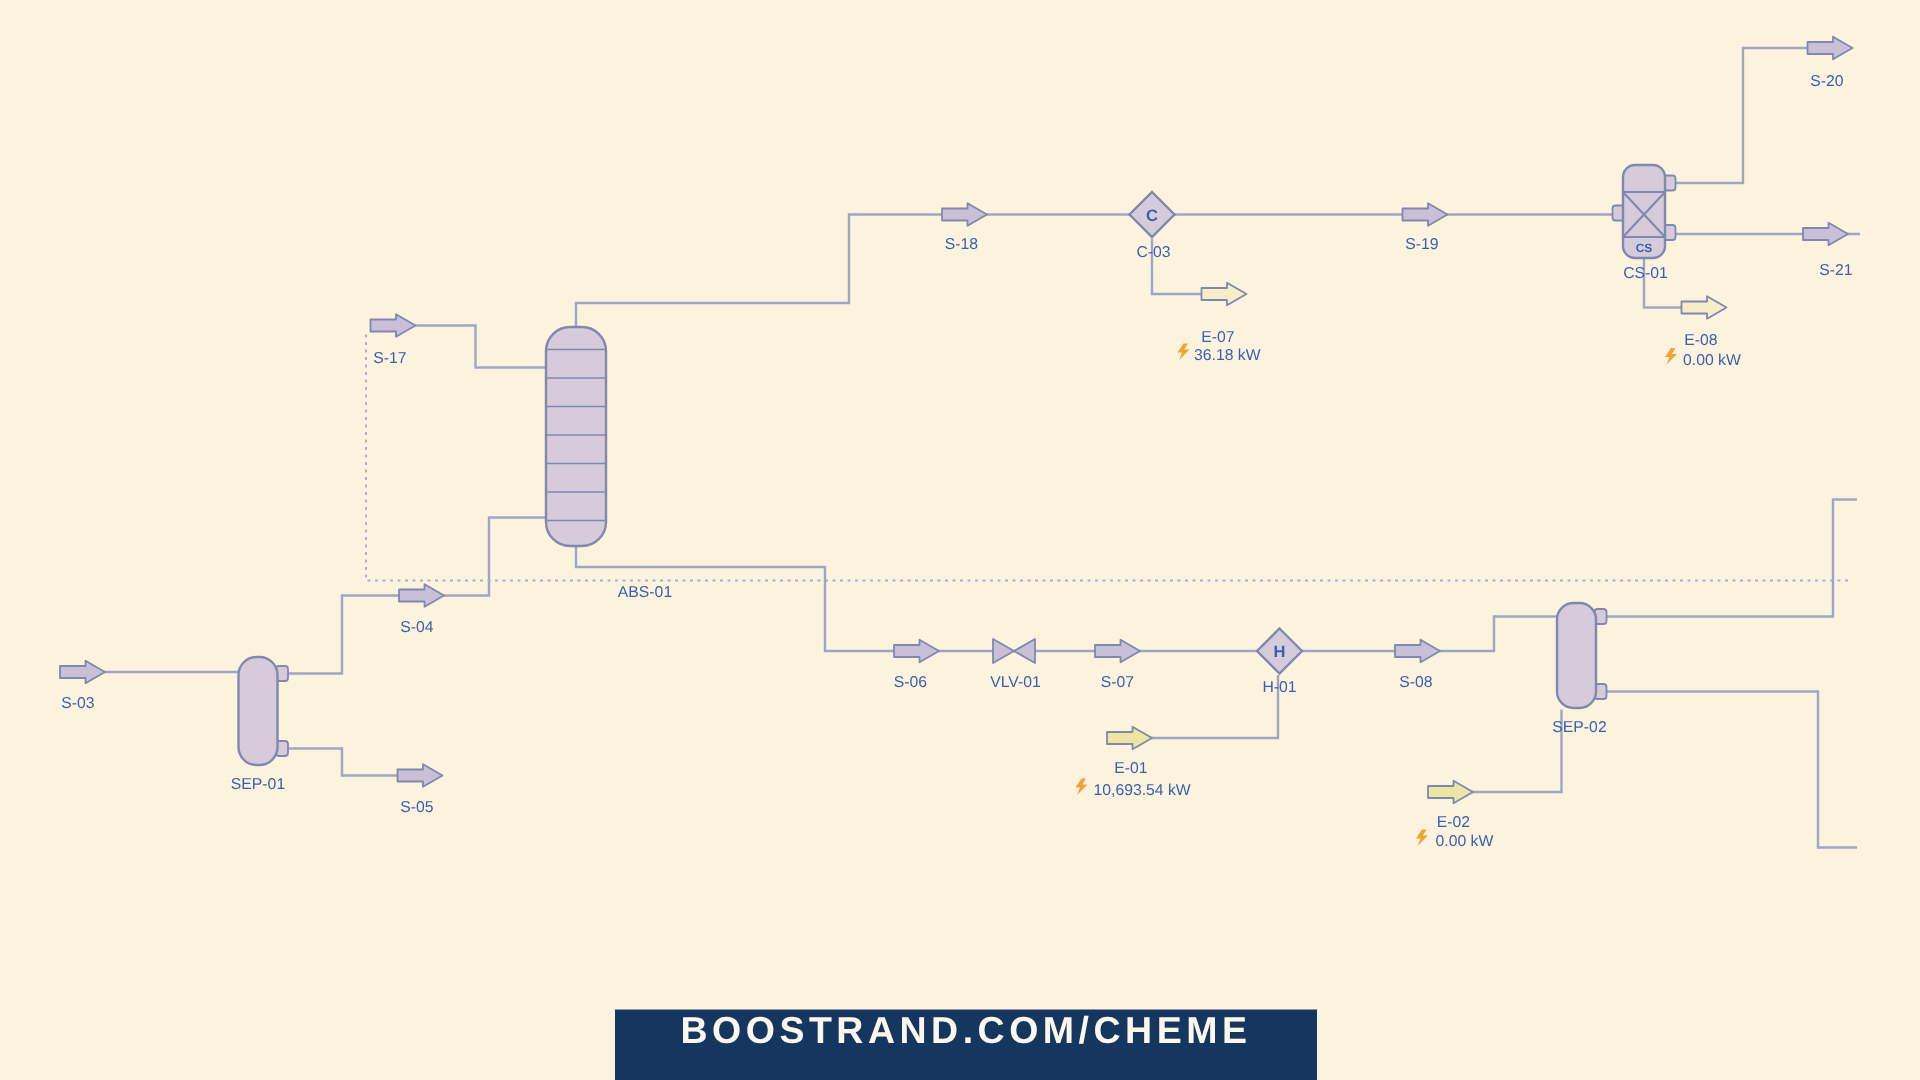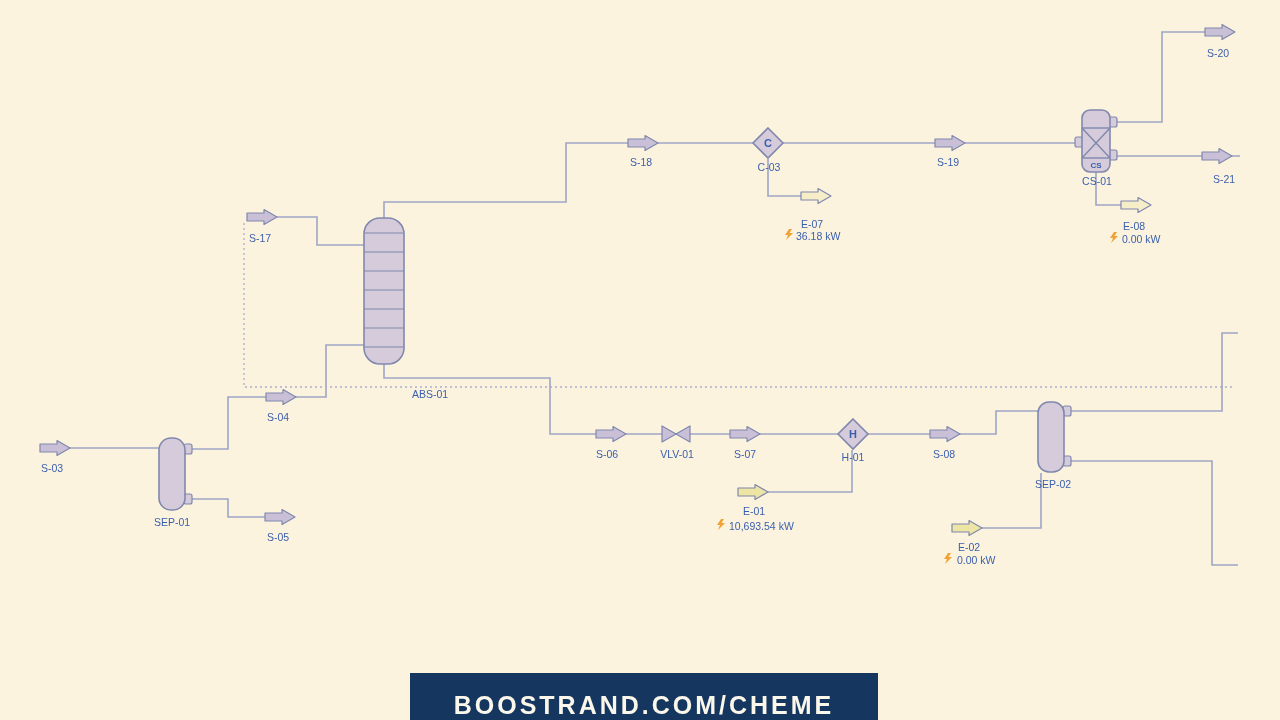--- a/index.html
+++ b/index.html
@@ -19,21 +19,21 @@
   .stream-arrow{fill:#C9C0D8;stroke:#8088AE;stroke-width:1.2;stroke-linejoin:round;}
   .energy-arrow-a{fill:#ECE5A3;stroke:#8088AE;stroke-width:1.2;stroke-linejoin:round;}
   .energy-arrow-b{fill:#F6EDC9;stroke:#8088AE;stroke-width:1.2;stroke-linejoin:round;}
   .lbl{fill:#3A5FAD;font-size:10.5px;font-family:"Liberation Sans",sans-serif;}
   .lbl-mid{text-anchor:middle;}
   .sym-letter{fill:#3A5FAD;font-size:11px;font-weight:bold;text-anchor:middle;font-family:"Liberation Sans",sans-serif;}
   .sym-letter-sm{fill:#3A5FAD;font-size:8px;font-weight:bold;text-anchor:middle;font-family:"Liberation Sans",sans-serif;}
   .bolt{fill:#F0A235;}
   #banner{
     position:absolute;left:410px;top:673px;width:468px;height:47px;
-    background:#15365E;display:flex;align-items:flex-end;justify-content:center;
+    background:#15365E;display:flex;align-items:flex-start;justify-content:center;
     color:#FBF7EB;font-weight:bold;font-size:25px;letter-spacing:3px;
     font-family:"Liberation Sans",sans-serif;
   }
 </style>
 </head>
 <body>
 
 <svg width="1280" height="720" viewBox="0 0 1280 720">
   <defs>
     <polygon id="bolt" points="4,0 0,6 3,6 1,11 8,4 4.5,4 7,0"></polygon>

